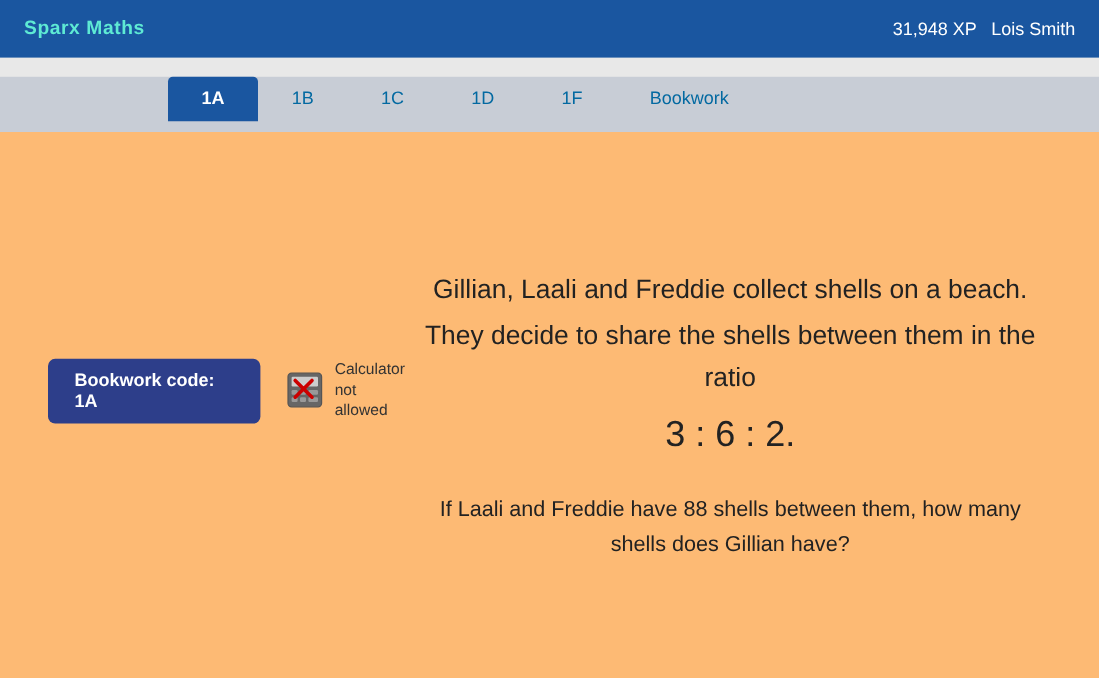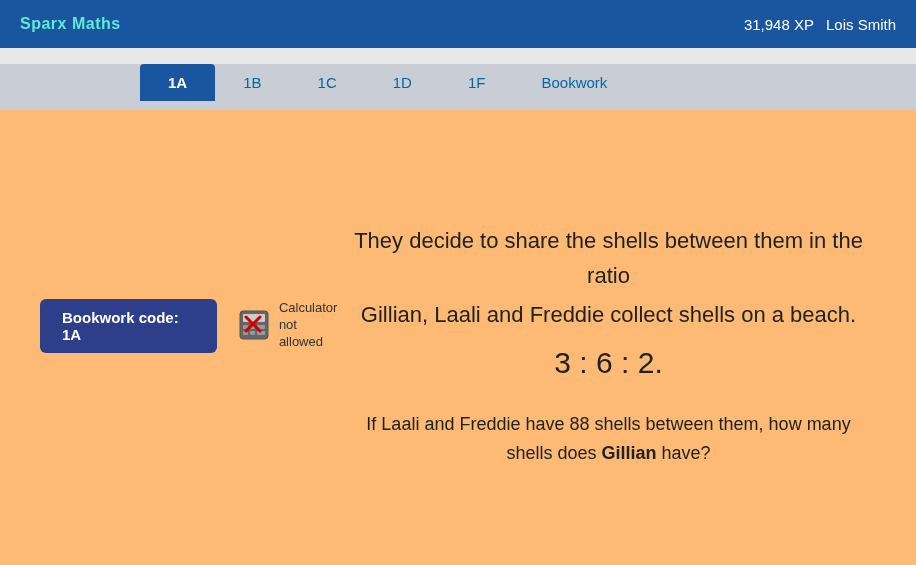--- a/index.html
+++ b/index.html
@@ -142,21 +142,21 @@
       margin: 14px 0 30px 0;
     }
 
     .question-line2 {
       font-size: 18px;
       color: #222;
       line-height: 1.6;
     }
 
     .question-line2 strong {
-      font-weight: bold;
+      font-weight: normal;
     }
   </style>
 </head>
 <body>
 
 <div class="header">
   <span class="header-logo">Sparx Maths</span>
   <div class="header-right">
     <span>31,948 XP</span>
     <span>Lois Smith</span>
@@ -197,21 +197,21 @@
         </svg>
       </div>
       <div class="calculator-text">
         <div>Calculator</div>
         <div>not allowed</div>
       </div>
     </div>
   </div>
 
   <div class="question-section">
+    <p class="question-line">Gillian, Laali and Freddie collect shells on a beach.</p>
     <p class="question-line">They decide to share the shells between them in the ratio</p>
-    <p class="question-line">Gillian, Laali and Freddie collect shells on a beach.</p>
     <p class="ratio-line">3 : 6 : 2.</p>
     <p class="question-line2">If Laali and Freddie have 88 shells between them, how many</p>
     <p class="question-line2">
       <span>shells does </span><strong>Gillian</strong><span> have?</span>
     </p>
   </div>
 </div>
 
 </body></html>

